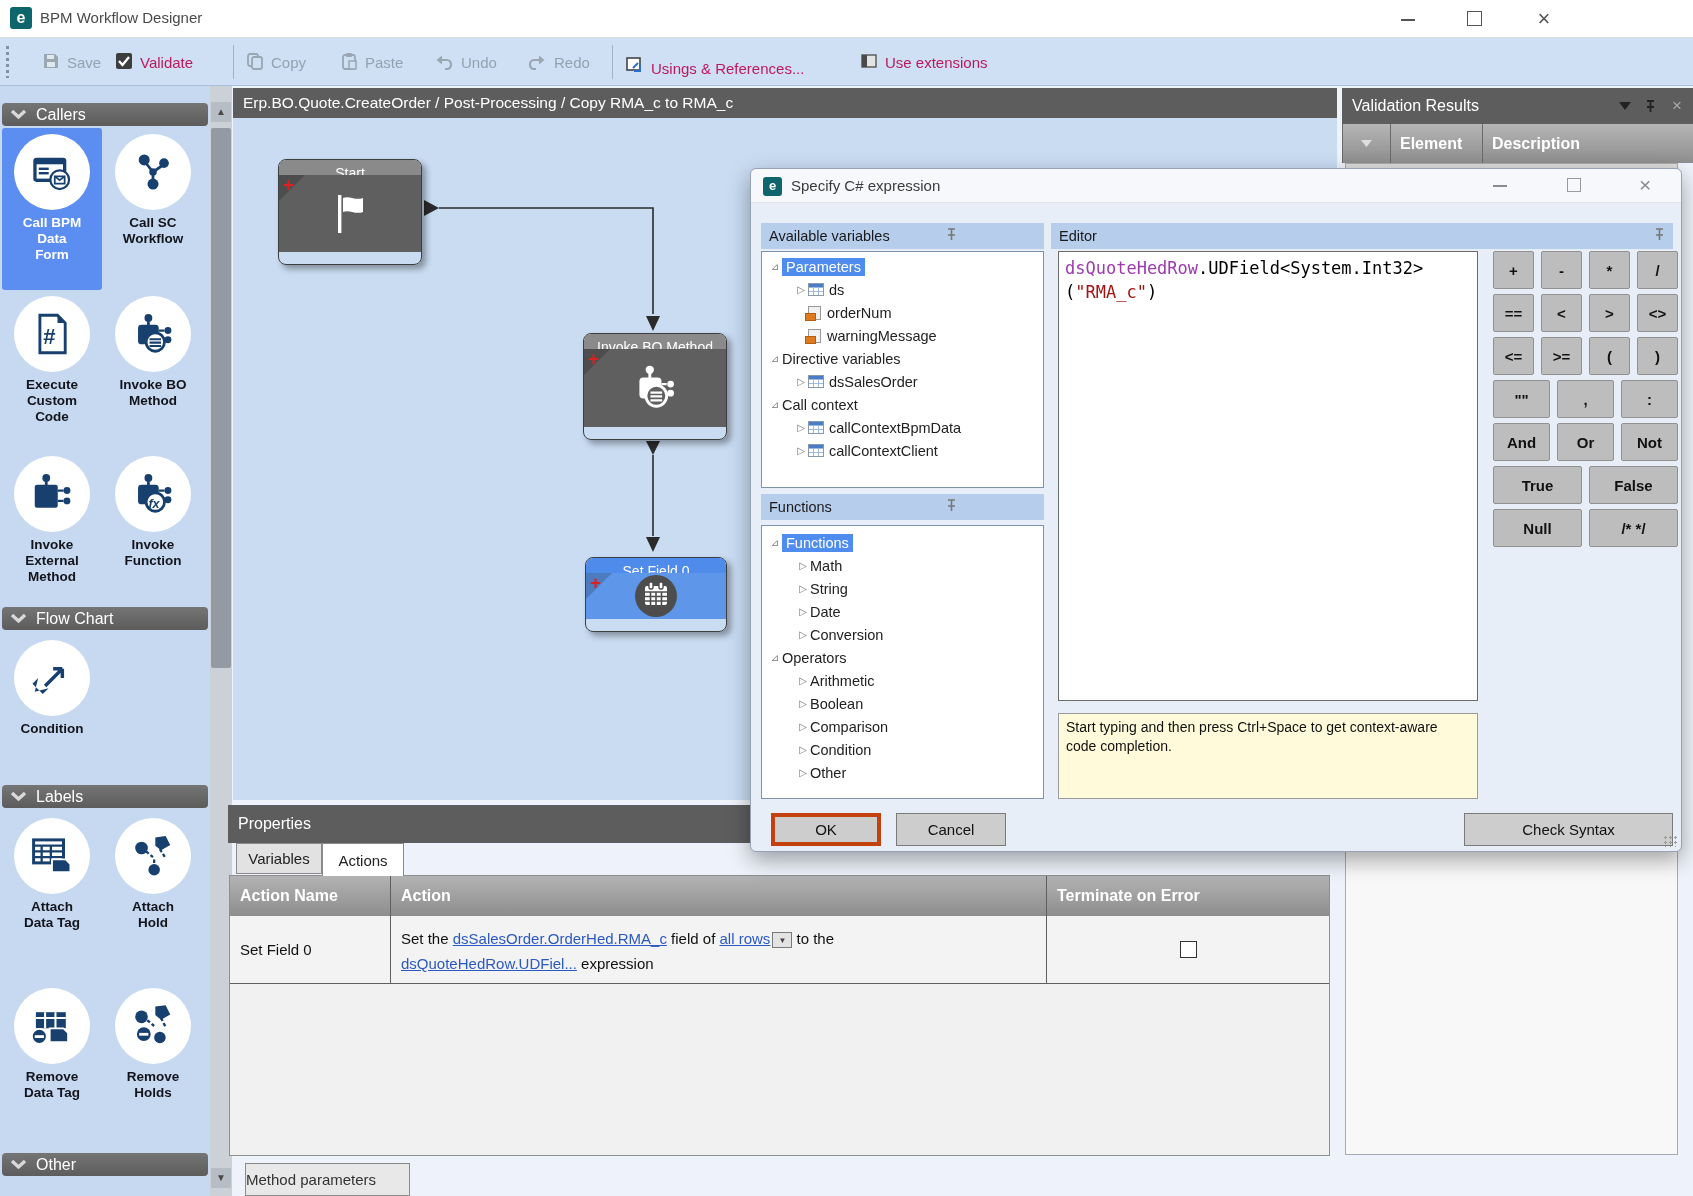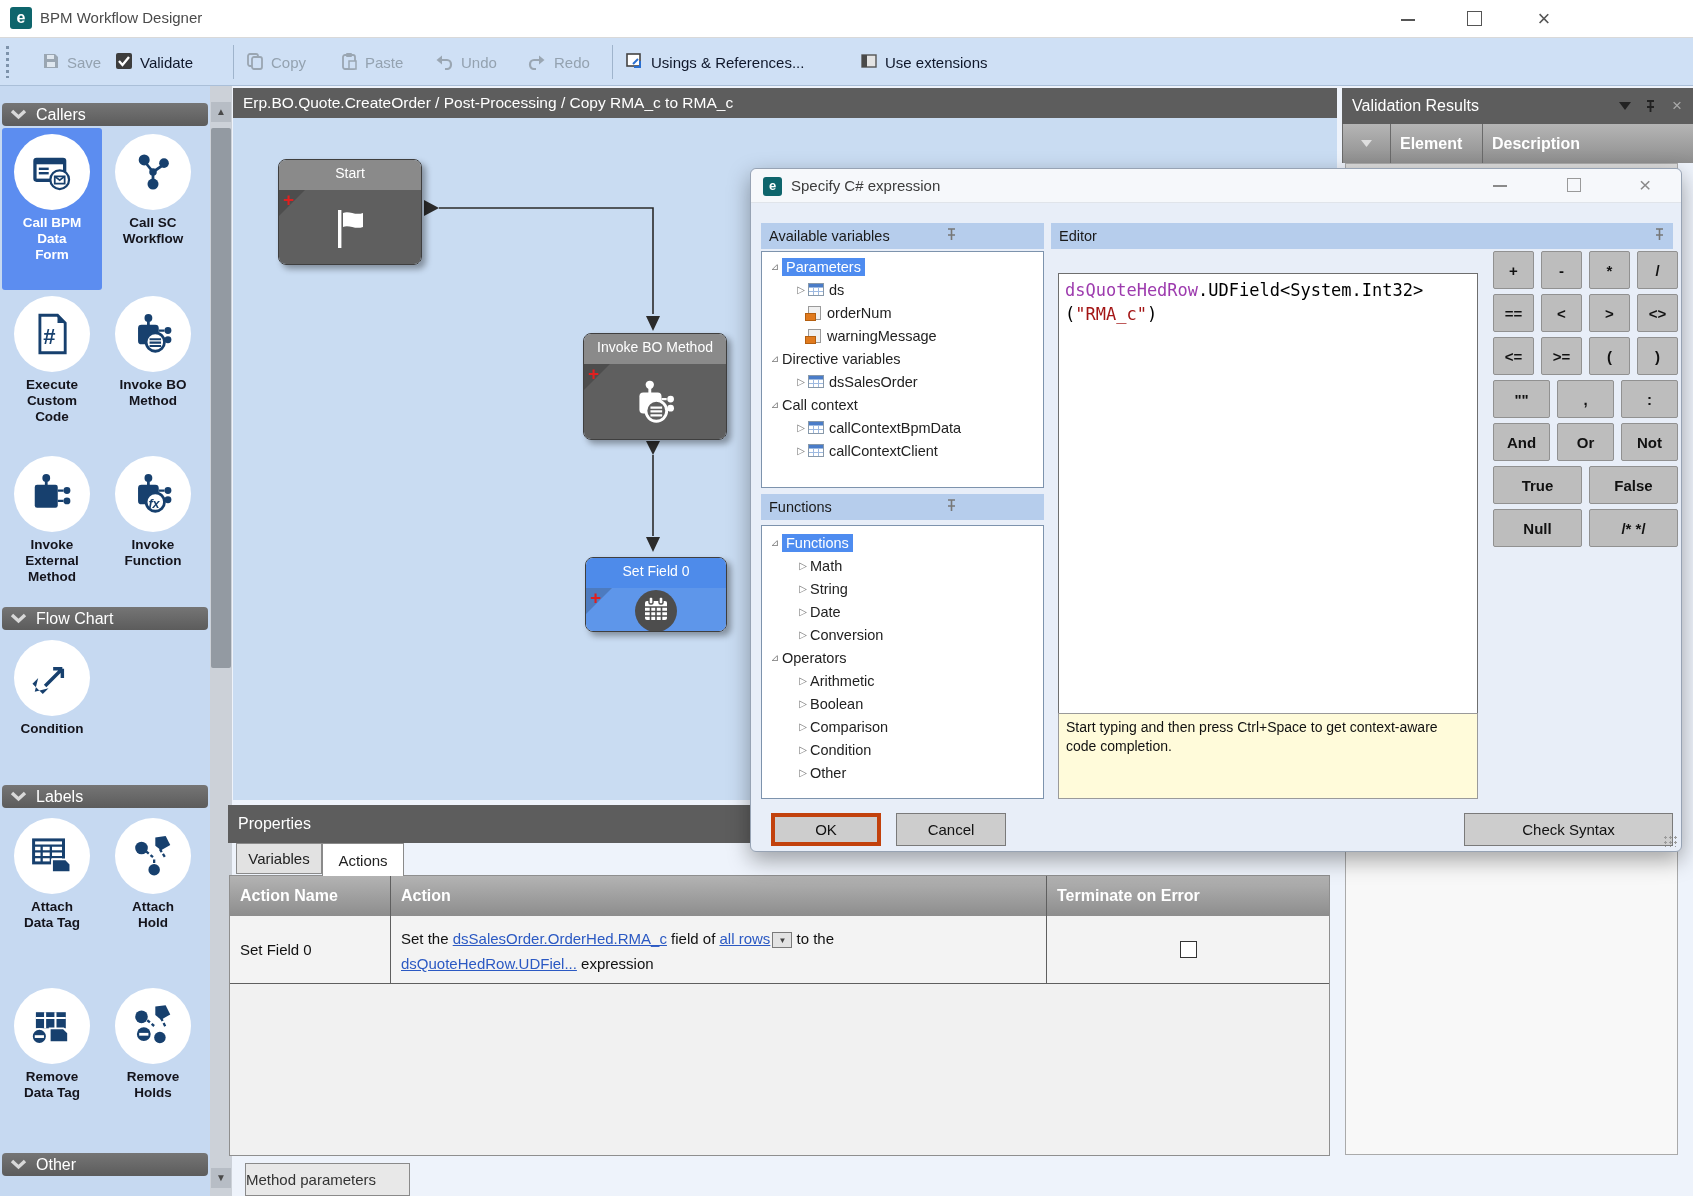--- a/index.html
+++ b/index.html
@@ -14,21 +14,21 @@
   .app-title{left:40px;top:9px;font-size:15px;color:#4a4a4a;}
   .win-btn{top:6px;width:28px;height:26px;text-align:center;color:#555;}
   .wb-min{left:1394px;}.wb-min::after{content:"";position:absolute;left:7px;top:13px;width:14px;height:2px;background:#555;}
   .wb-max{left:1460px;}.wb-max::after{content:"";position:absolute;left:7px;top:5px;width:13px;height:13px;border:1.5px solid #555;}
   .wb-close{left:1530px;font-size:22px;line-height:25px;}
 
   
   .toolbar{left:0;top:38px;width:1693px;height:48px;background:#cfe0f5;border-bottom:1px solid #aabfd8;}
   .tb-grip{left:6px;top:8px;width:3px;height:32px;background-image:repeating-linear-gradient(#7e93ab 0 3px,transparent 3px 6px);}
   .tb-item{top:9px;height:30px;display:flex;align-items:center;gap:7px;font-size:15px;}
-  .tb-item.enabled{color:#0f172a;}
+  .tb-item.enabled{color:#be185d;}
   .tb-item.disabled{color:#94a2b0;}
   .tb-sep{top:7px;width:1px;height:34px;background:#9fb4cc;}
 
   
   .sidebar{left:0;top:86px;width:210px;height:1110px;background:#c6d9f1;overflow:hidden;}
   .sec-hdr{left:2px;width:206px;height:23px;background:linear-gradient(#757575,#5c5c5c);border-radius:4px;
     color:#fff;font-size:16px;display:flex;align-items:center;gap:9px;padding-left:8px;}
   .tile{width:100px;text-align:center;}
   .tile.selected{background:#5c8df0;border-radius:3px;}
   .tile-circle{width:76px;height:76px;border-radius:50%;background:#fff;margin:6px auto 0;display:flex;align-items:center;justify-content:center;}
@@ -38,21 +38,21 @@
   
   .sb-scroll{left:210px;top:86px;width:22px;height:1110px;background:#ccd1d8;}
   .sb-btn{left:1px;width:20px;height:20px;background:#b7bdc5;color:#4a4a4a;font-size:10px;text-align:center;line-height:20px;}
   .sb-thumb{left:1px;top:42px;width:20px;height:540px;background:#939aa2;border-radius:2px;}
 
   
   .canvas{left:233px;top:88px;width:1104px;height:712px;background:#c9dcf2;}
   .canvas-hdr{left:0;top:0;width:1104px;height:30px;background:#5d5d5d;color:#fff;font-size:15.5px;
     display:flex;align-items:center;padding-left:10px;}
   .node{border-radius:8px;border:1px solid #3f3f3f;box-shadow:4px 4px 6px rgba(0,0,0,.35);overflow:hidden;}
-  .node-hdr{height:30px;text-align:center;color:#fff;font-size:14px;line-height:26px;}
+  .node-hdr{height:15px;text-align:center;color:#fff;font-size:14px;line-height:26px;}
   .node-body{position:relative;height:calc(100% - 27px);display:flex;align-items:center;justify-content:center;}
   .node.gray .node-hdr{background:#8a8a8a;}
   .node.gray .node-body{background:#5f5f5f;}
   .node.blue .node-hdr{background:#4e8bea;}
   .node.blue .node-body{background:#5e96ea;}
   .node-plus{position:absolute;left:4px;top:1px;color:#e02020;font-size:19px;font-weight:bold;line-height:18px;}
   .node-wedge{position:absolute;left:0;top:0;width:0;height:0;border-top:26px solid rgba(0,0,0,.18);border-right:26px solid transparent;}
 
   
   .val-title{left:1342px;top:88px;width:351px;height:36px;background:#5d5d5d;color:#fff;font-size:16px;
@@ -167,21 +167,21 @@
       <span>Undo</span>
     </div>
     <div class="abs tb-item disabled" style="left:527px;">
       <span><svg width="20" height="18">
             <path d="M15 8 h-8 a4 4.5 0 0 0 0 9 h2" fill="none" stroke="#9aa6b2" stroke-width="2.2"></path>
             <path d="M12 3.5 L17.5 8 L12 12.5 Z" fill="#9aa6b2"></path>
           </svg></span>
       <span>Redo</span>
     </div>
     <div class="abs tb-sep" style="left:612px;"></div>
-    <div class="abs tb-item enabled" style="left:625px;">
+    <div class="abs tb-item enabled" style="left:625px;align-items:flex-end;">
       <span><svg width="19" height="18">
             <rect x="2" y="2" width="13" height="12" fill="#fff" stroke="#444" stroke-width="1.6"></rect>
             <path d="M15 9 v6 h-6" fill="none" stroke="#2a6fd0" stroke-width="2"></path>
             <path d="M8 12 l5 -5" stroke="#2a6fd0" stroke-width="2"></path>
           </svg></span>
       <span>Usings &amp; References...</span>
     </div>
     <div class="abs tb-item enabled" style="left:860px;">
       <span><svg width="18" height="18">
             <rect x="2" y="3" width="14" height="12" fill="#e4e4e4" stroke="#555" stroke-width="1.4"></rect>
@@ -602,21 +602,21 @@
           <span>Other</span>
         </div>
     </div>
 
     <div class="abs panel-hdr" style="left:300px;top:54px;width:622px;">
       <span>Editor</span>
       <span style="position:absolute;right:8px;"><svg width="11" height="13">
             <path d="M2 1 h7 M5.5 1 v6 M2 7 h7 M5.5 7 v5" stroke="#777" stroke-width="1.6"></path>
           </svg></span>
     </div>
-    <div class="abs editor-box" style="left:307px;top:82px;width:420px;height:450px;margin-top:22px;">
+    <div class="abs editor-box" style="left:307px;top:82px;width:420px;height:450px;">
       <div><span class="tok-id">dsQuoteHedRow</span><span>.UDField&lt;System.Int32&gt;</span></div>
       <div><span>(</span><span class="tok-str">"RMA_c"</span><span>)</span></div>
     </div>
 
     <div class="op-btn" style="left:742px;top:82px;width:41px;">
         <span>+</span>
       </div>
     <div class="op-btn" style="left:790px;top:82px;width:41px;">
         <span>-</span>
       </div>

